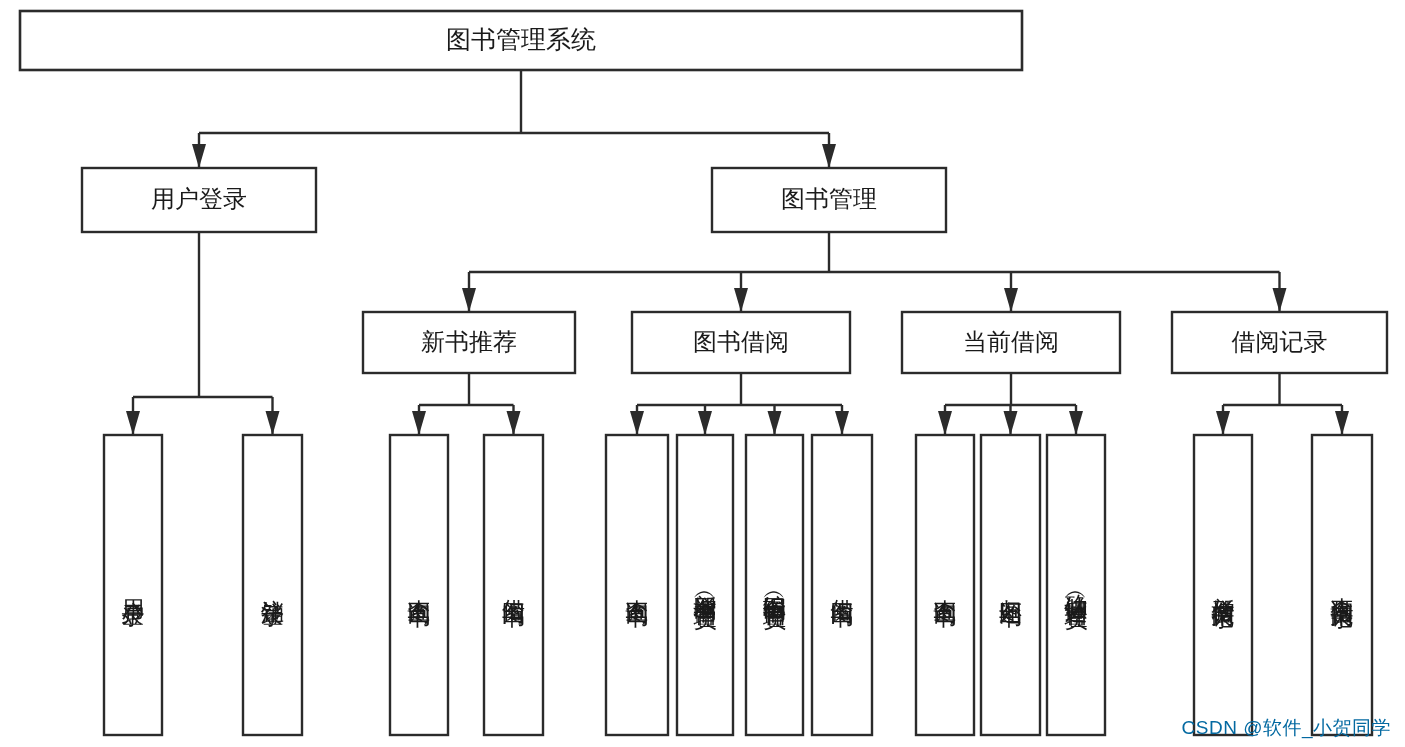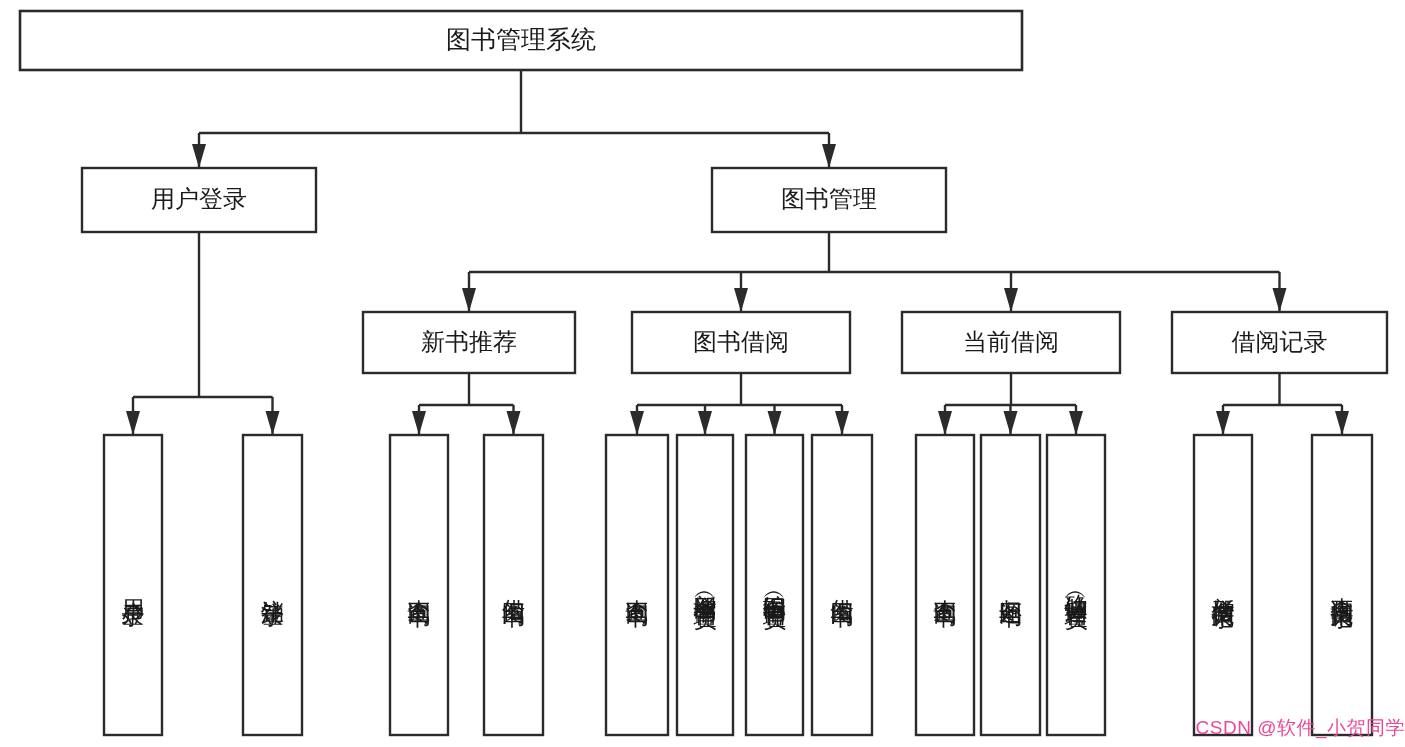--- a/index.html
+++ b/index.html
@@ -66,25 +66,25 @@
     text-orientation: upright;
     font-family: "Liberation Sans", "DejaVu Sans", sans-serif;
     font-size: 23px;
     line-height: 1.18;
     letter-spacing: 2px;
     color: #1a1a1a;
     white-space: nowrap;
   }
   .watermark {
     position: absolute;
-    right: 0;
+    right: 14px;
     bottom: 6px;
     font-family: "Liberation Sans", "DejaVu Sans", sans-serif;
     font-size: 19px;
-    color: #ec4899;
+    color: #0369a1;
     letter-spacing: 0.5px;
     user-select: none;
     margin-left: 36px;
   }
 </style>
 </head>
 <body>
 
 <div id="stage">
 

